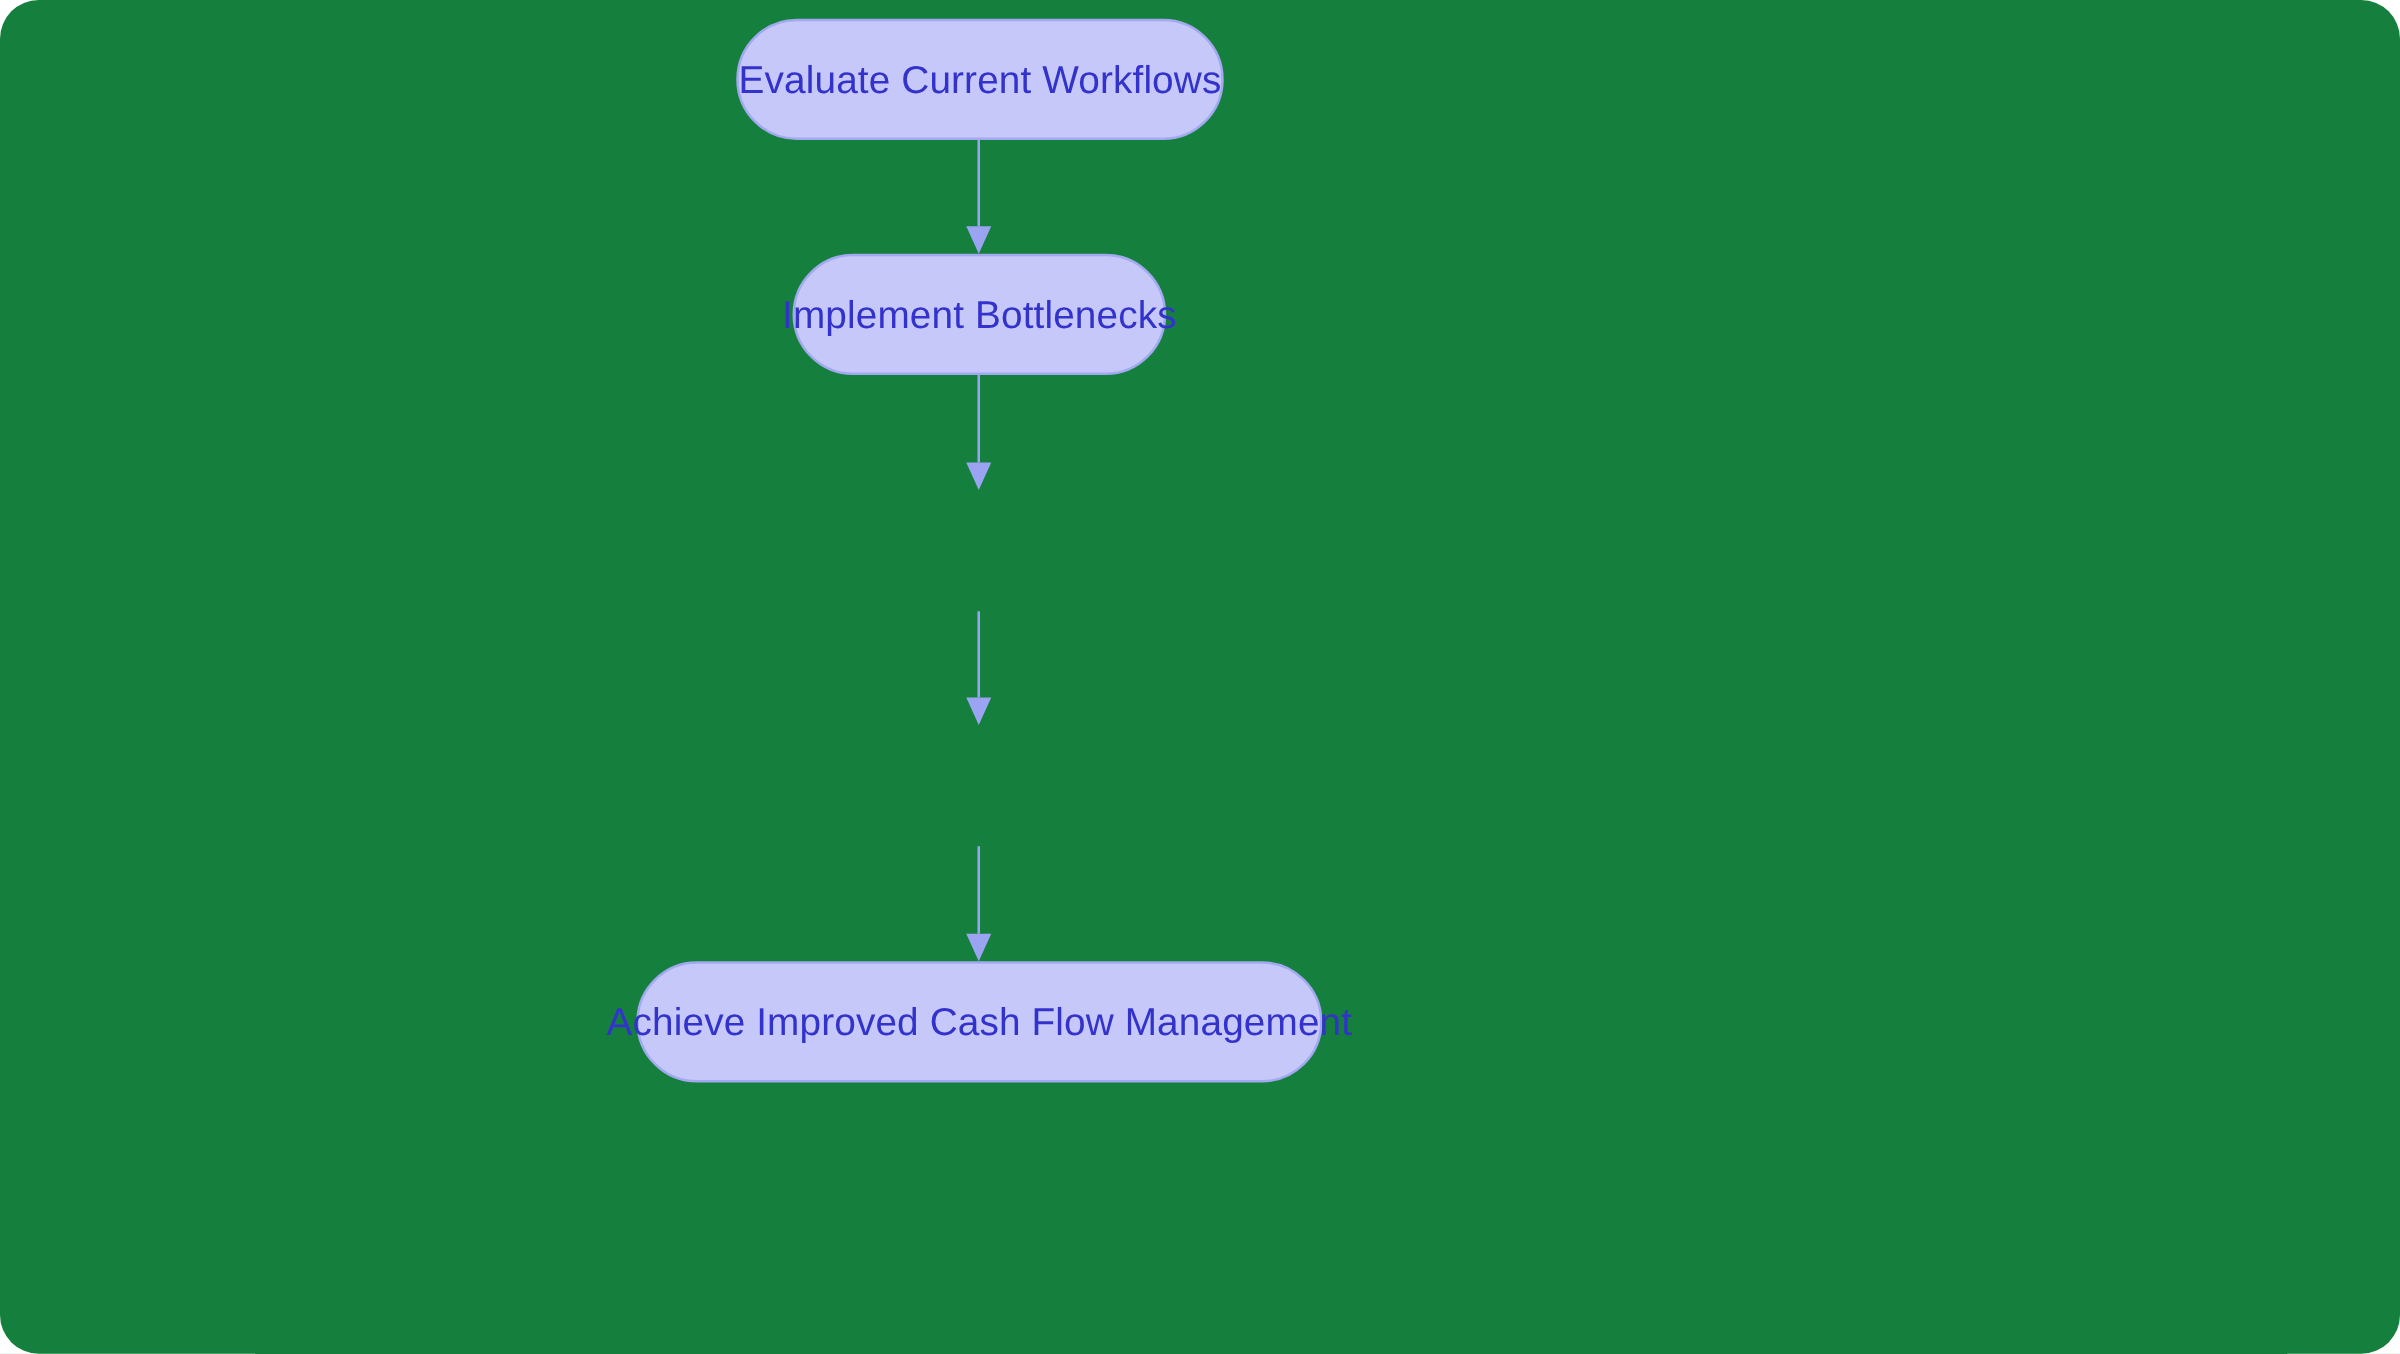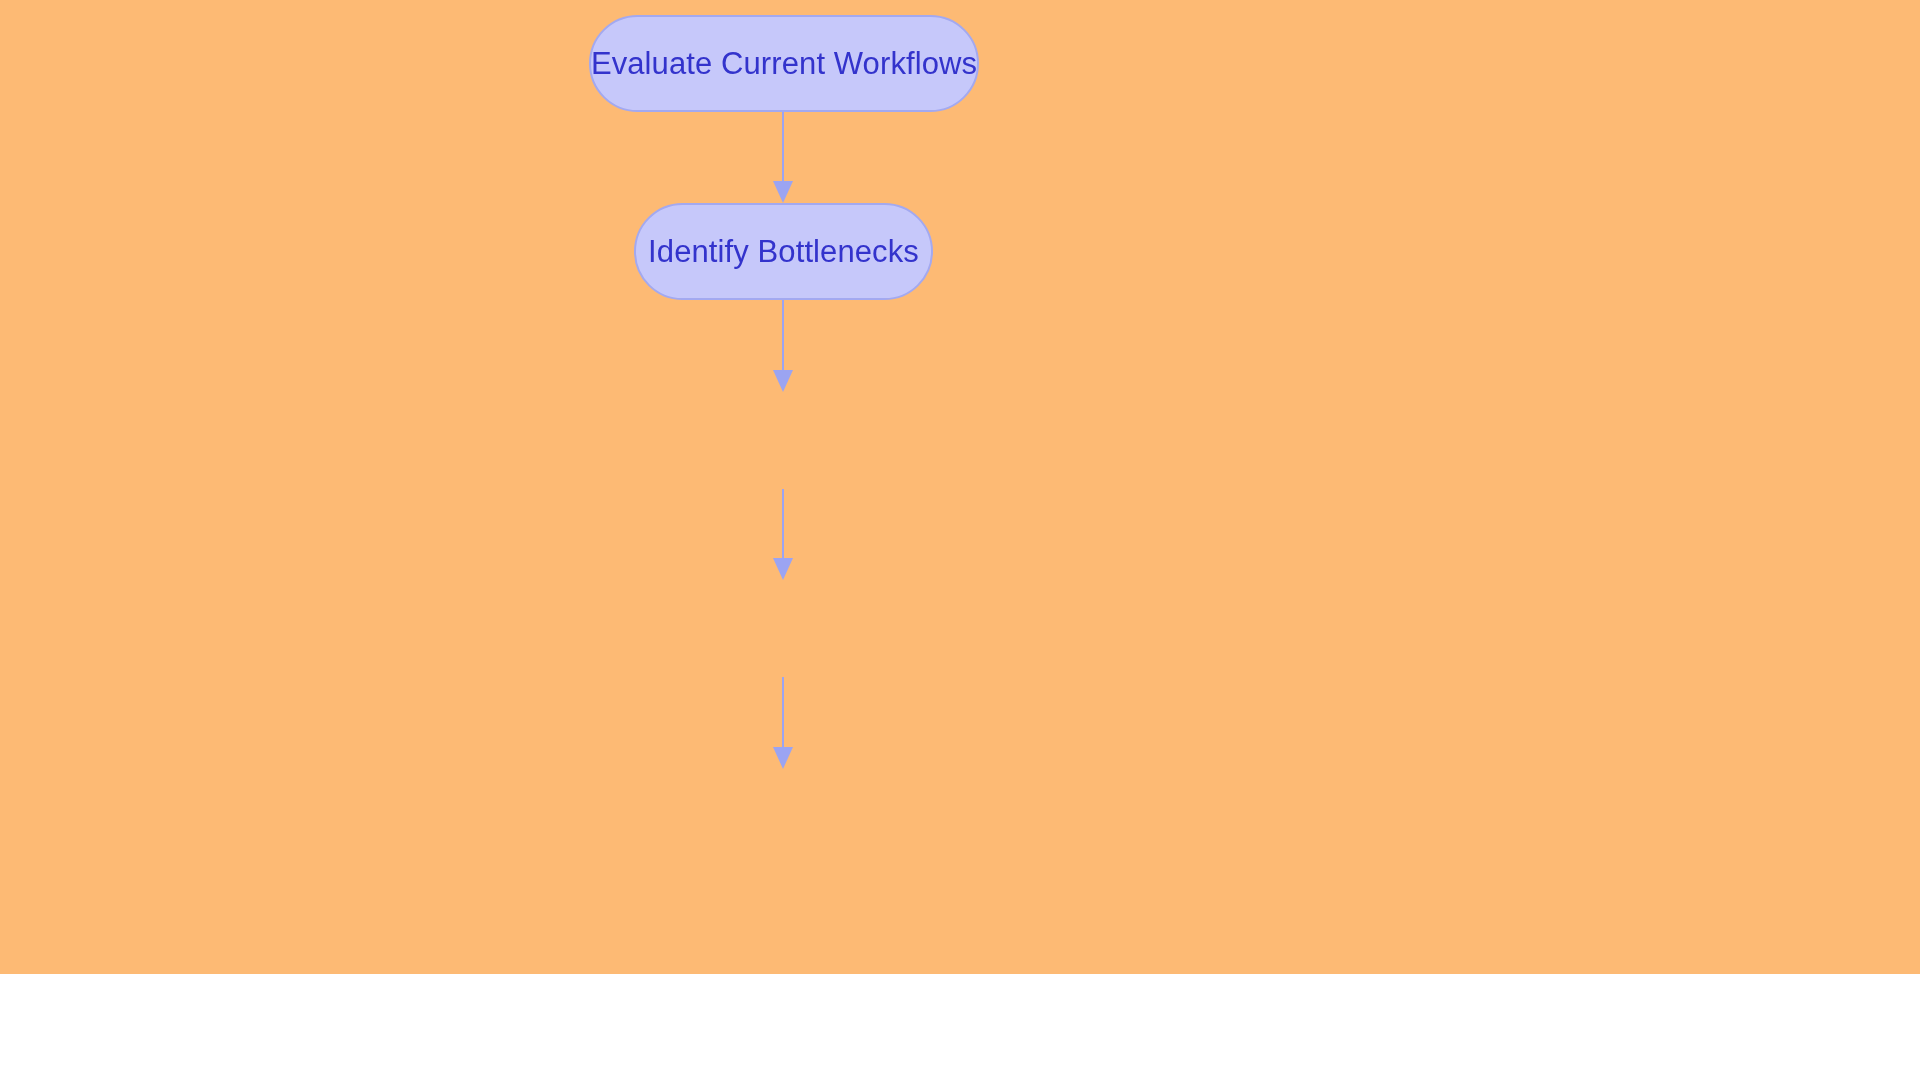--- a/index.html
+++ b/index.html
@@ -11,22 +11,23 @@
   body {
     width: 1920px;
     height: 1083px;
     font-family: "Liberation Sans", "DejaVu Sans", sans-serif;
     overflow: hidden;
   }
 
   #flowchart-canvas {
     position: relative;
     width: 1920px;
-    height: 974px;
-    background: #fdba74;
+    height: 1083px;
+    background: #15803d;
+    border-radius: 31px;
   }
 
   
   .node {
     position: absolute;
     height: 97px;
     box-sizing: border-box;
     background: #c6c8fa;
     border: 2px solid #a3a9f0;
     border-radius: 52px;
@@ -103,34 +104,37 @@
   <div class="node node-1">
     <span class="node-label">Evaluate Current Workflows</span>
   </div>
 
   <div class="connector conn-1">
     <div class="line"></div>
     <div class="head"></div>
   </div>
 
   <div class="node node-2">
-    <span class="node-label">Identify Bottlenecks</span>
+    <span class="node-label">Implement Bottlenecks</span>
   </div>
 
   <div class="connector conn-2">
     <div class="line"></div>
     <div class="head"></div>
   </div>
 
 
   <div class="connector conn-3">
     <div class="line"></div>
     <div class="head"></div>
   </div>
 
 
   <div class="connector conn-4">
     <div class="line"></div>
     <div class="head"></div>
   </div>
 
+  <div class="node node-5">
+    <span class="node-label">Achieve Improved Cash Flow Management</span>
+  </div>
 
 </div>
 
 </body></html>

